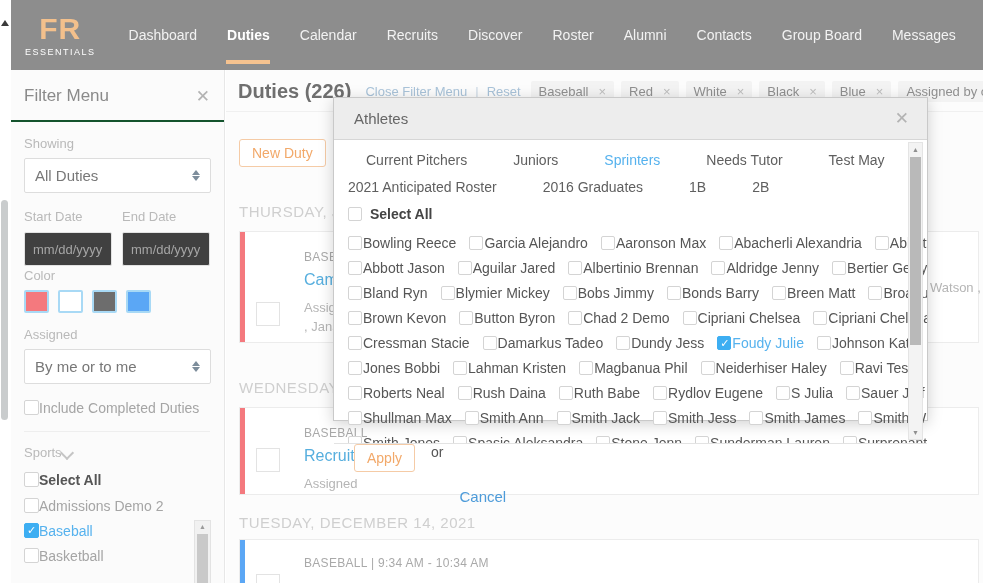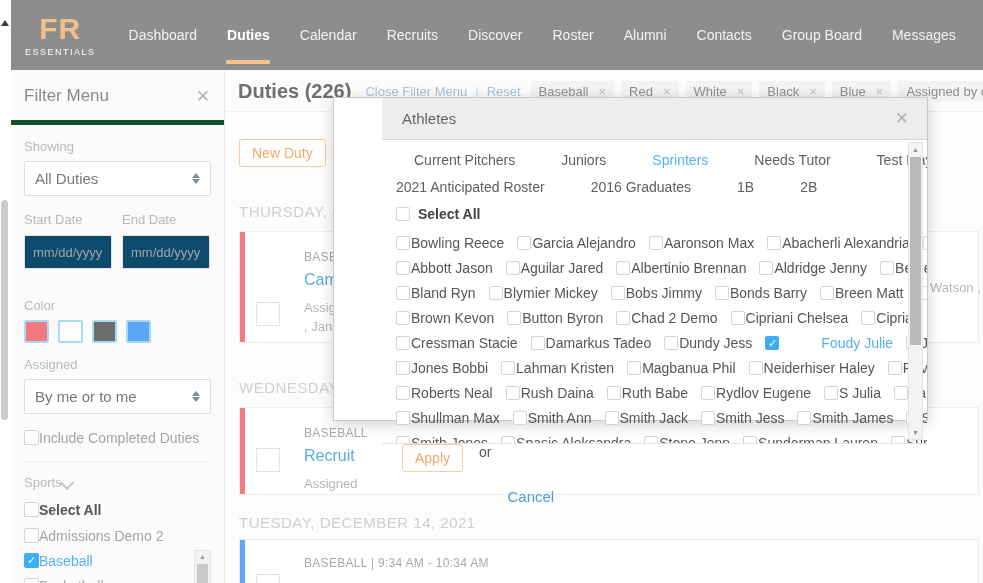--- a/index.html
+++ b/index.html
@@ -22,35 +22,35 @@
   .nav-items { display:flex; align-items:center; height:100%; margin-left:18px; }
   .nav-item { position:relative; color:#f2f2f2; font-size:14px; padding:0 15px; height:100%;
     display:flex; align-items:center; cursor:pointer; white-space:nowrap; }
   .nav-item.active { font-weight:bold; color:#fff; }
   .nav-item.active::after { content:""; position:absolute; left:50%; transform:translateX(-50%);
     bottom:6px; width:44px; height:4px; background:#f5c28f; }
 
   
   #sidebar { left:11px; top:70px; width:214px; height:513px; background:#fbfbfb; border-right:1px solid #e7e7e7; }
   .fm-head { display:flex; justify-content:space-between; align-items:center; padding:16px 14px 14px 13px;
-    border-bottom:5px solid #14532d; }
+    border-bottom:2px solid #14532d; }
   .fm-title { color:#8a8a8a; font-size:17px; }
   .icon-x { color:#b3b3b3; font-size:17px; cursor:pointer; line-height:1; }
   .sb-body { padding:14px 14px 0 13px; }
   .sb-label { color:#b9b9b9; font-size:13px; margin-bottom:7px; }
   .selectbox { width:187px; height:35px; background:#fff; border:1px solid #ddd; border-radius:2px;
     display:flex; align-items:center; justify-content:space-between; padding:0 10px; cursor:pointer; margin-bottom:16px; }
   .selectbox .val { color:#777; font-size:15px; }
   .sort-arrows { display:flex; flex-direction:column; gap:1px; }
   .sort-arrows i { display:block; width:0; height:0; border-left:4px solid transparent; border-right:4px solid transparent; }
   .sort-arrows .up { border-bottom:5px solid #7d8d9b; }
   .sort-arrows .dn { border-top:5px solid #7d8d9b; }
   .date-row { display:flex; gap:10px; }
   .date-col .sb-label { margin-bottom:8px; }
-  .date-input { width:88px; height:34px; border:1px solid #e2e2e2; border-radius:2px; background:#0c4a6e;
+  .date-input { width:88px; height:34px; border:1px solid #e2e2e2; border-radius:2px; background:#404040;
     color:#999; font-size:13px; padding:0 8px; font-family:inherit; }
   .date-input::placeholder { color:#a5a5a5; }
   .swatches { display:flex; gap:9px; margin-bottom:14px; }
   .swatch { width:25px; height:23px; border:2px solid #a8d9f5; border-radius:2px; cursor:pointer; }
   .chk-row { display:flex; align-items:flex-start; cursor:pointer; }
   .cb { flex:none; width:15px; height:15px; border:1px solid #d4d4d4; background:#fff; border-radius:2px; position:relative; }
   .cb.checked { background:#3daef2; border-color:#3daef2; }
   .cb.checked::after { content:"✓"; position:absolute; left:2px; top:0px; color:#fff; font-size:11px; }
   .chk-label { color:#a5a5a5; font-size:14px; line-height:16px; }
   .sb-div { border-top:1px solid #eee; margin:15px 0 13px 0; }
@@ -89,35 +89,35 @@
   .duty-cb { position:absolute; left:16px; width:24px; height:24px; border:1px solid #e3e3e3; background:#fff; cursor:pointer; }
   .duty-text { margin-left:64px; padding-top:18px; }
   .duty-sport { color:#a9a9a9; font-size:12px; letter-spacing:0.3px; margin-bottom:7px; }
   .duty-title { font-size:16px; margin-bottom:9px; cursor:pointer; }
   .t-blue { color:#56aede; }
   .duty-assigned { color:#b5b5b5; font-size:13px; line-height:19px; }
   #watson { left:930px; top:280px; color:#b5b5b5; font-size:13px; z-index:3; }
 
   
   #modal { left:333px; top:97px; width:595px; height:324px; background:#fff; border:1px solid #c9c9c9;
-    box-shadow:0 3px 14px rgba(0,0,0,0.18); z-index:10;padding-left:48px; }
+    box-shadow:0 3px 14px rgba(0,0,0,0.18); z-index:10; }
   .modal-head { height:42px; background:#ededed; border-bottom:1px solid #d6d6d6;
     display:flex; align-items:center; justify-content:space-between; padding:0 18px 0 20px; }
   .modal-title { color:#666; font-size:15px; }
   .modal-body { position:relative; height:303px; padding:12px 30px 0 14px; overflow:hidden; }
   .tag-row { display:flex; gap:46px; font-size:14px; color:#5f5f5f; margin-bottom:11px; }
   .tag-row.r1 { padding-left:18px; }
   .tag { cursor:pointer; white-space:nowrap; }
   .tag.active { color:#56b2ee; }
   .selall-row { display:flex; align-items:center; gap:8px; margin:6px 0 8px 0; cursor:pointer; }
   .selall-row .cb, .ath .cb { width:14px; height:14px; }
   .ath-row { display:flex; align-items:center; gap:13px; height:25px; }
   .ath { display:flex; align-items:center; gap:1px; cursor:pointer; white-space:nowrap; }
   .ath .nm { color:#565656; font-size:14px; }
-  .ath .nm.on { color:#56b2ee;margin-left:41px; }
+  .ath .nm.on { color:#56b2ee; }
   .modal-scroll { position:absolute; right:4px; top:2px; width:15px; height:298px; background:#f3f3f3;
     border:1px solid #e4e4e4; }
   .modal-scroll .a { position:absolute; left:0; width:100%; text-align:center; font-size:7px; color:#8f8f8f; cursor:pointer; }
   .modal-scroll .a.top { top:3px; } .modal-scroll .a.bot { bottom:3px; }
   .modal-scroll .th { position:absolute; left:1px; top:14px; width:11px; height:188px; background:#b9b9b9; cursor:pointer; }
   .modal-foot { height:44px; border-top:1px solid #e3e3e3; display:flex; align-items:flex-start; padding-left:20px; }
   .or-txt { color:#555; font-size:14px; margin:0 16px; }
   .cancel-link { color:#4d9bd9; font-size:15px; cursor:pointer;margin-top:44px; }
 </style>
 </head>
@@ -179,21 +179,21 @@
       <div class="date-col">
         <div class="sb-label">Start Date</div>
         <input class="date-input" placeholder="mm/dd/yyyy" style="">
       </div>
       <div class="date-col">
         <div class="sb-label">End Date</div>
         <input class="date-input" placeholder="mm/dd/yyyy" style="">
       </div>
     </div>
 
-    <div class="sb-label" style="margin-top:29px;">Color</div>
+    <div class="sb-label" style="margin-top:2px;">Color</div>
     <div class="swatches">
 
         <div class="swatch" style="background: rgb(244, 121, 126);"></div>
 
         <div class="swatch" style="background: rgb(255, 255, 255);"></div>
 
         <div class="swatch" style="background: rgb(109, 109, 109);"></div>
 
         <div class="swatch" style="background: rgb(91, 167, 245);"></div>
       </div>

